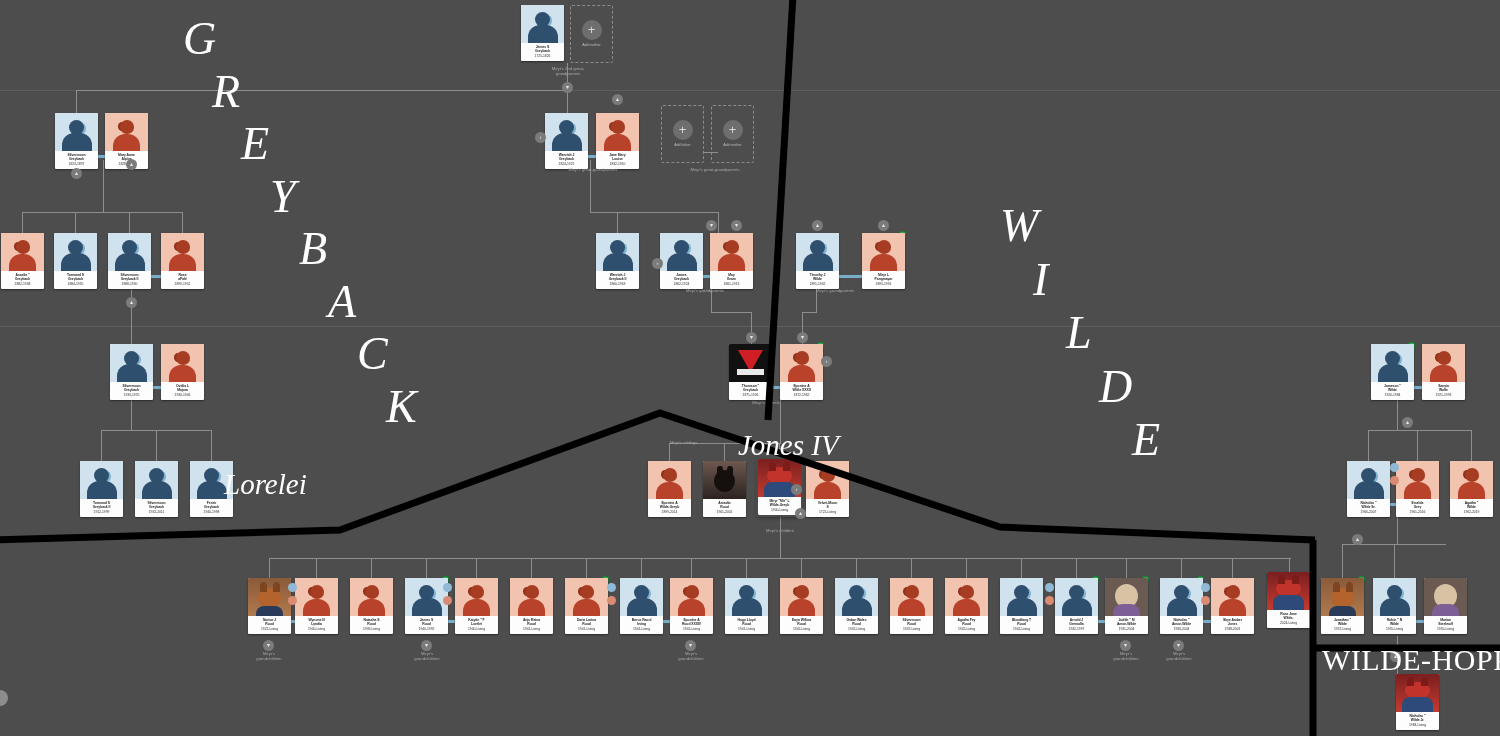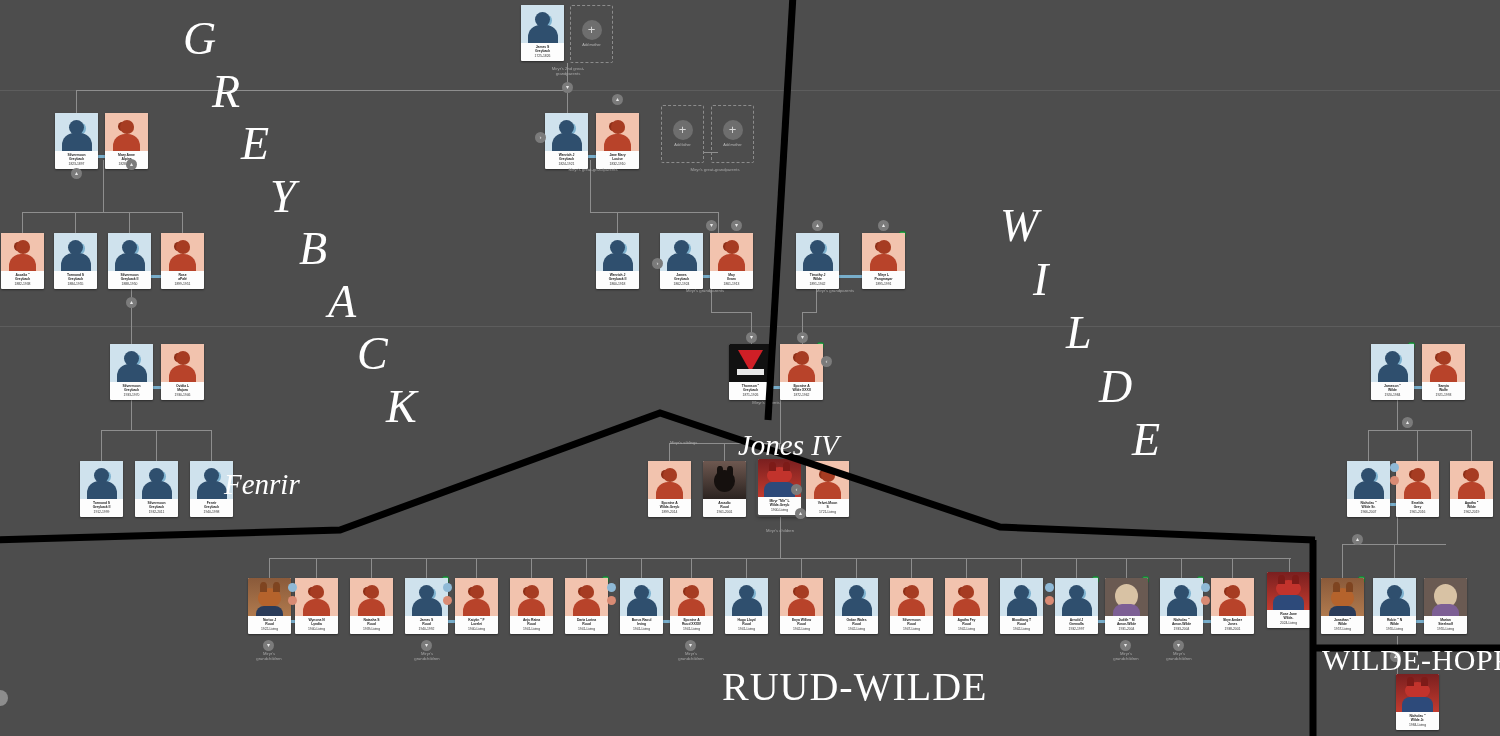--- a/index.html
+++ b/index.html
@@ -911,19 +911,18 @@
   <div class="mini b" style="left:1390px;top:463px;"></div>
   <div class="mini r" style="left:1390px;top:476px;"></div>
 
   <svg width="1500" height="736" style="position:absolute;left:0;top:0;pointer-events:none">
     <path d="M 793,-5 L 768,420" stroke="#000" stroke-width="7" fill="none"></path>
     <path d="M -5,540 L 340,530 L 660,413 L 1000,527 L 1315,540" stroke="#000" stroke-width="7" fill="none"></path>
     <path d="M 1313,540 L 1313,736" stroke="#000" stroke-width="7" fill="none"></path>
     <path d="M 1313,648 L 1500,648" stroke="#000" stroke-width="7" fill="none"></path>
   </svg>
 
-  <div class="fam" style="left:224px; top:468px; font-size:29px;">Fenrir</div>
+  <div class="fam" style="left:224px; top:468px; font-size:29px;">Lorelei</div>
   <div class="fam" style="left:738px; top:429px; font-size:29px;">Jones IV</div>
-  <div class="fam" style="left:722px; top:663px; font-size:40px; font-style:normal; letter-spacing:1px;">RUUD-WILDE</div>
   <div class="fam" style="left:1322px;top:643px; font-size:30px; font-style:normal; letter-spacing:.5px;">WILDE-HOPPS</div>
 
   <div class="nub"></div>
 </div>
 
 </body></html>

